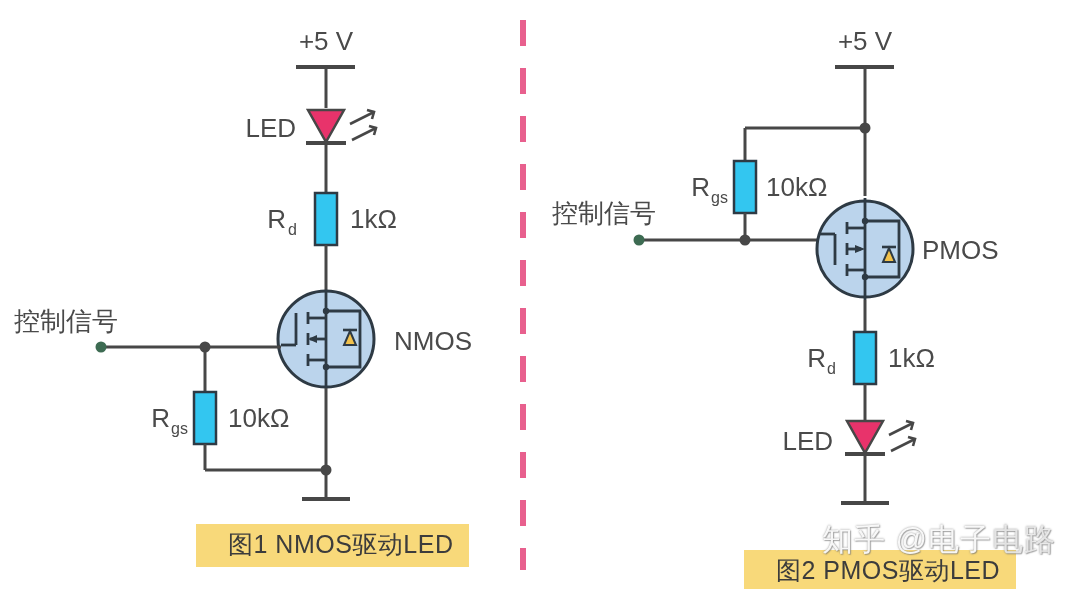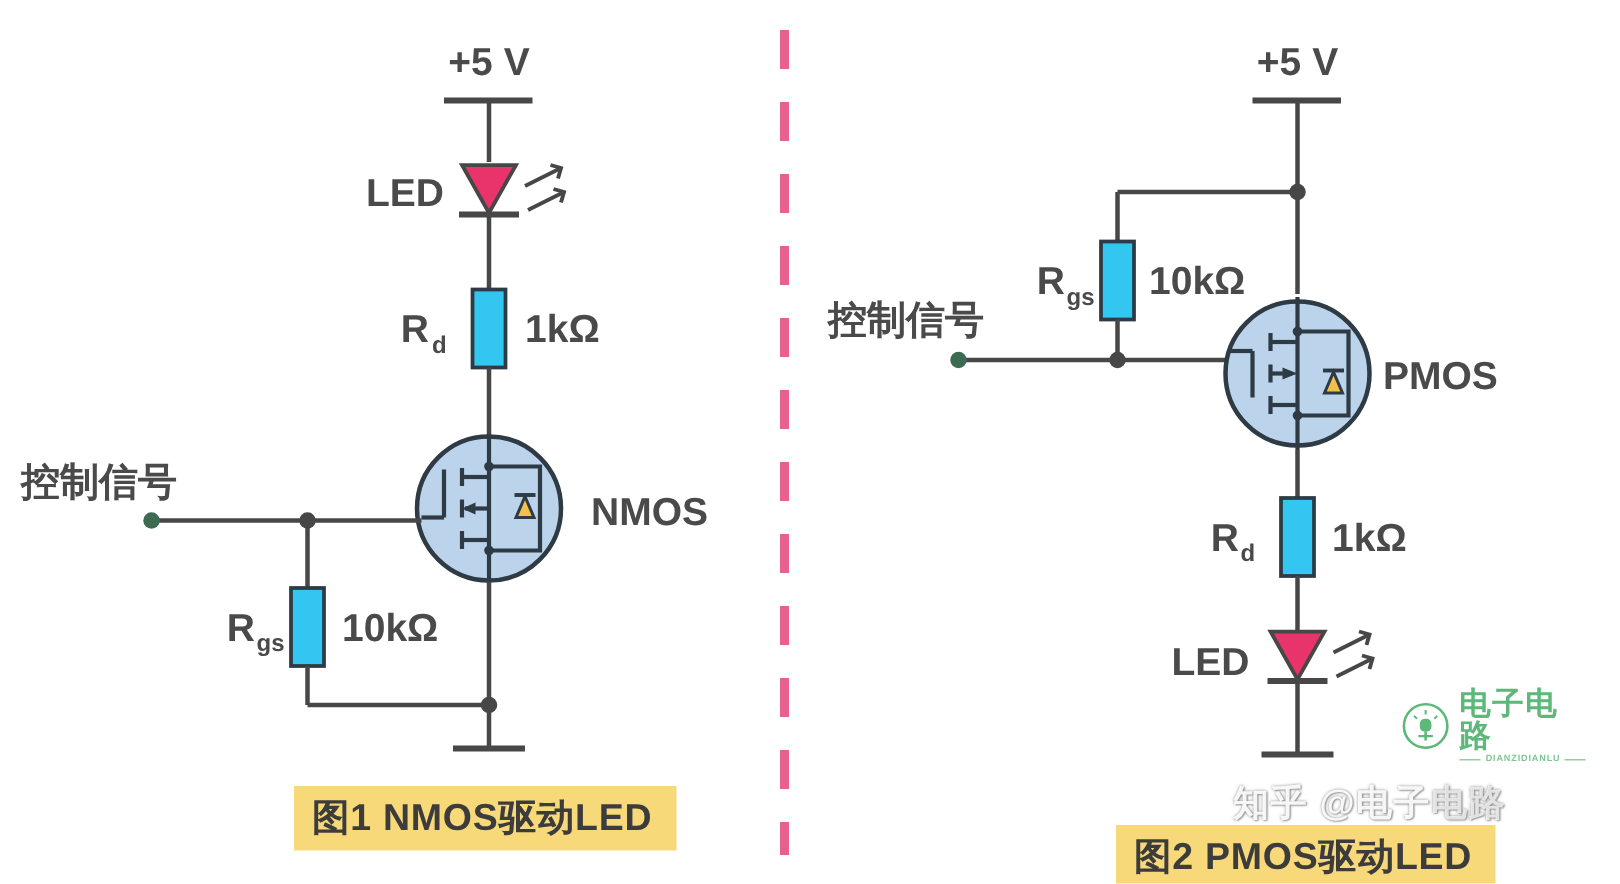--- a/index.html
+++ b/index.html
@@ -13,53 +13,52 @@
     position: relative;
     overflow: hidden;
     font-family: "Liberation Sans", "DejaVu Sans", sans-serif;
     color: #474747;
   }
   #stage {
     position: absolute;
     left: 0; top: 0;
     width: 941px;
     height: 589px;
-    font-weight: bold;
   }
   svg#circuit {
     position: absolute;
     left: 0; top: 0;
     width: 1080px;
     height: 589px;
     display: block;
   }
   .lbl {
     font-family: "Liberation Sans", "DejaVu Sans", sans-serif;
     fill: #4a4a4a;
   }
   .lbl-26 { font-size: 26px; }
   .lbl-sub { font-size: 16px; }
   .cap-box {
     position: absolute;
     background: #F8D97A;
     color: #3c3c3c;
     font-size: 25px;
     letter-spacing: 0.5px;
-    padding: 4px 16px 6px 12px;
+    padding: 4px 16px 6px 32px;
     white-space: nowrap;
     box-sizing: border-box;
   }
   #caption-left { left: 196px; top: 524px; }
   #caption-right { left: 744px; top: 522px; margin-top: 28px; }
 
   #watermark {
     position: absolute;
     left: 822px;
     top: 519px;
-    font-size: 24px;
+    font-size: 31px;
     white-space: nowrap;
     color: rgba(255,255,255,0.92);
     text-shadow: 0 0 2px rgba(120,120,120,0.85),
                  1px 1px 1px rgba(110,110,110,0.5);
     letter-spacing: 1px;
     pointer-events: none;
   }
   #watermark .wm-dim { color: rgba(250,250,250,0.78); }
 
   #logo {
@@ -269,35 +268,14 @@
       <text class="lbl lbl-26" x="888" y="367" text-anchor="start">1kΩ</text>
       <text class="lbl lbl-26" x="833" y="450" text-anchor="end">LED</text>
     </g>
   </svg>
 
   <div class="cap-box" id="caption-left">图1 NMOS驱动LED</div>
   <div class="cap-box" id="caption-right">图2 PMOS驱动LED</div>
 
   <div id="watermark"><span>知乎 @电子</span><span class="wm-dim">电路</span></div>
 
-  <div id="logo">
-    <svg width="34" height="34" viewBox="0 0 34 34">
-      <circle cx="17" cy="17" r="15" fill="none" stroke="#5DB87A" stroke-width="1.8"></circle>
-      <rect x="13" y="12" width="8" height="9" rx="3.5" fill="#5DB87A"></rect>
-      <line x1="17" y1="21" x2="17" y2="27" stroke="#5DB87A" stroke-width="1.8"></line>
-      <line x1="12" y1="24" x2="22" y2="24" stroke="#5DB87A" stroke-width="1.6"></line>
-      <g stroke="#5DB87A" stroke-width="1.4">
-        <line x1="9" y1="10" x2="11" y2="12"></line>
-        <line x1="25" y1="10" x2="23" y2="12"></line>
-        <line x1="17" y1="6" x2="17" y2="9"></line>
-      </g>
-    </svg>
-    <span class="logo-text">
-      <span class="logo-cn">电子电路</span>
-      <span class="logo-py">
-          <i class="bar"></i>
-          <span>DIANZIDIANLU</span>
-          <i class="bar"></i>
-        </span>
-    </span>
-  </div>
 
 </div>
 
 </body></html>

